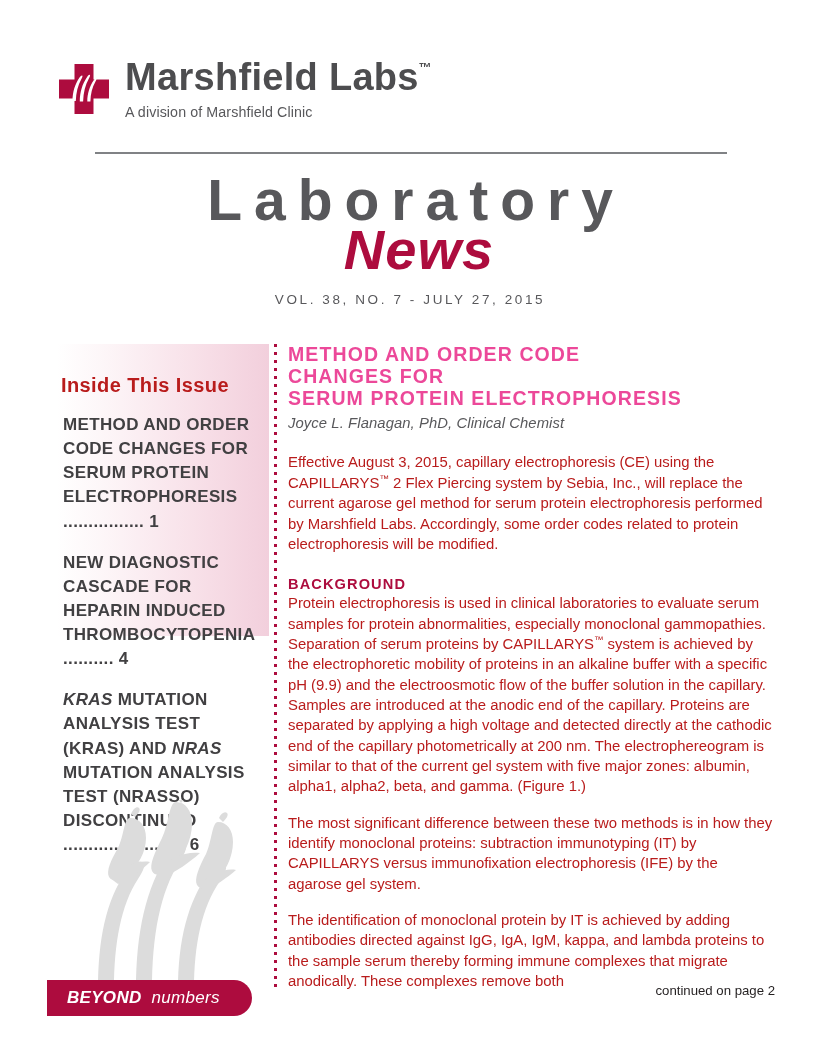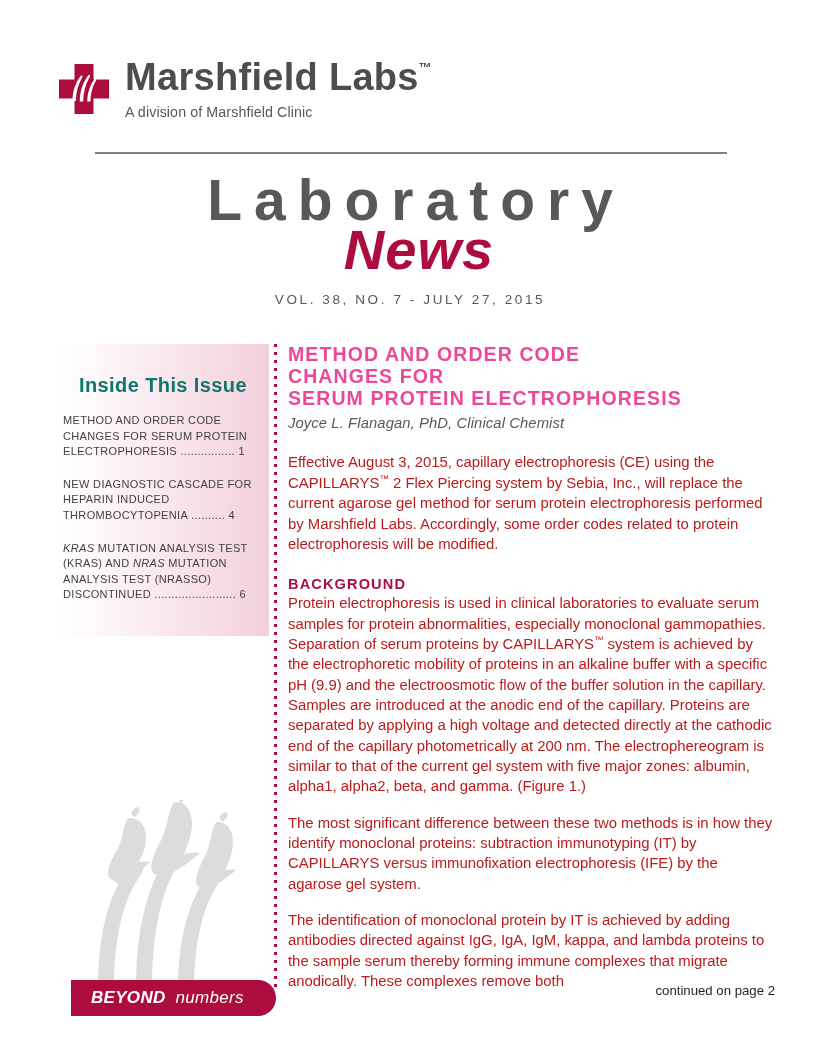--- a/index.html
+++ b/index.html
@@ -90,28 +90,27 @@
   
   .sidebar { position: absolute; left: 57px; top: 344px; width: 212px; height: 292px; }
   .sidebar-bg {
     position: absolute; inset: 0;
     background: linear-gradient(to right, #ffffff 0%, #fdf6f8 22%, #f7dde6 72%, #f2cfdc 100%);
   }
   .sidebar-inner { position: relative; padding: 30px 4px 0 4px; }
   .inside-heading {
     font-size: 20px;
     font-weight: bold;
-    color: #0f766e;
-    text-align: center;
+    color: #b91c1c;
     letter-spacing: 0.4px;
     margin-bottom: 16px;
   }
   .toc-item {
-    font-size: 11px;
-    font-weight: normal;
+    font-size: 17px;
+    font-weight: bold;
     color: #414042;
     line-height: 1.42;
     letter-spacing: 0.35px;
     margin-bottom: 17px;
     padding: 0 2px;
   }
   .toc-item:last-child { margin-bottom: 0; }
   .toc-item i { font-style: italic; }
 
   
@@ -126,21 +125,20 @@
   .badge {
     position: absolute;
     left: 47px; top: 980px;
     height: 36px;
     min-width: 205px;
     background: #ad0c3e;
     border-radius: 0 18px 18px 0;
     display: flex;
     align-items: center;
     padding: 0 28px 0 20px;
-    margin-left: 24px;
   }
   .badge-text {
     color: #ffffff;
     font-style: italic;
     font-size: 17px;
     letter-spacing: 0.3px;
     white-space: nowrap;
   }
   .badge-text b { font-weight: bold; }
   .badge-text span { font-weight: normal; }

